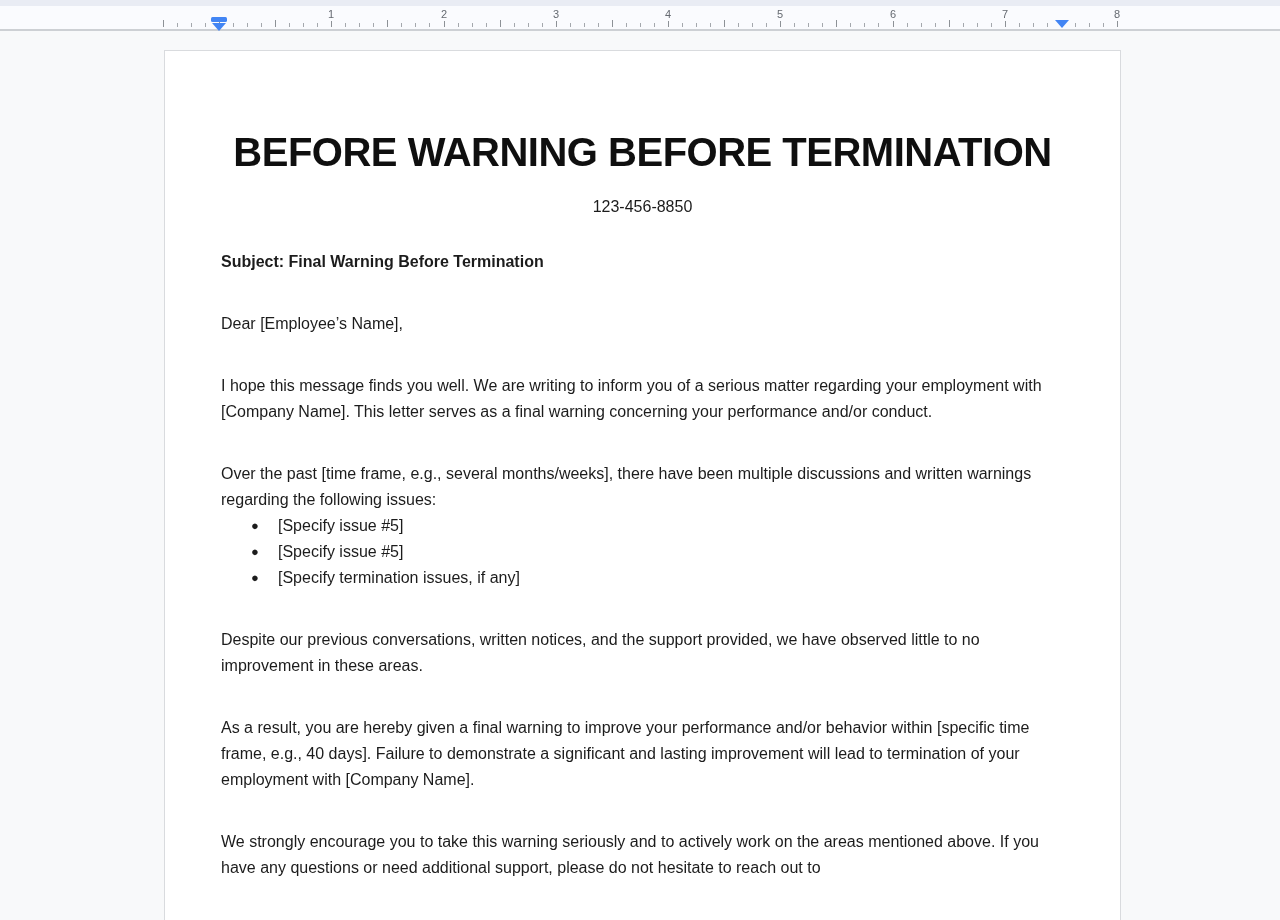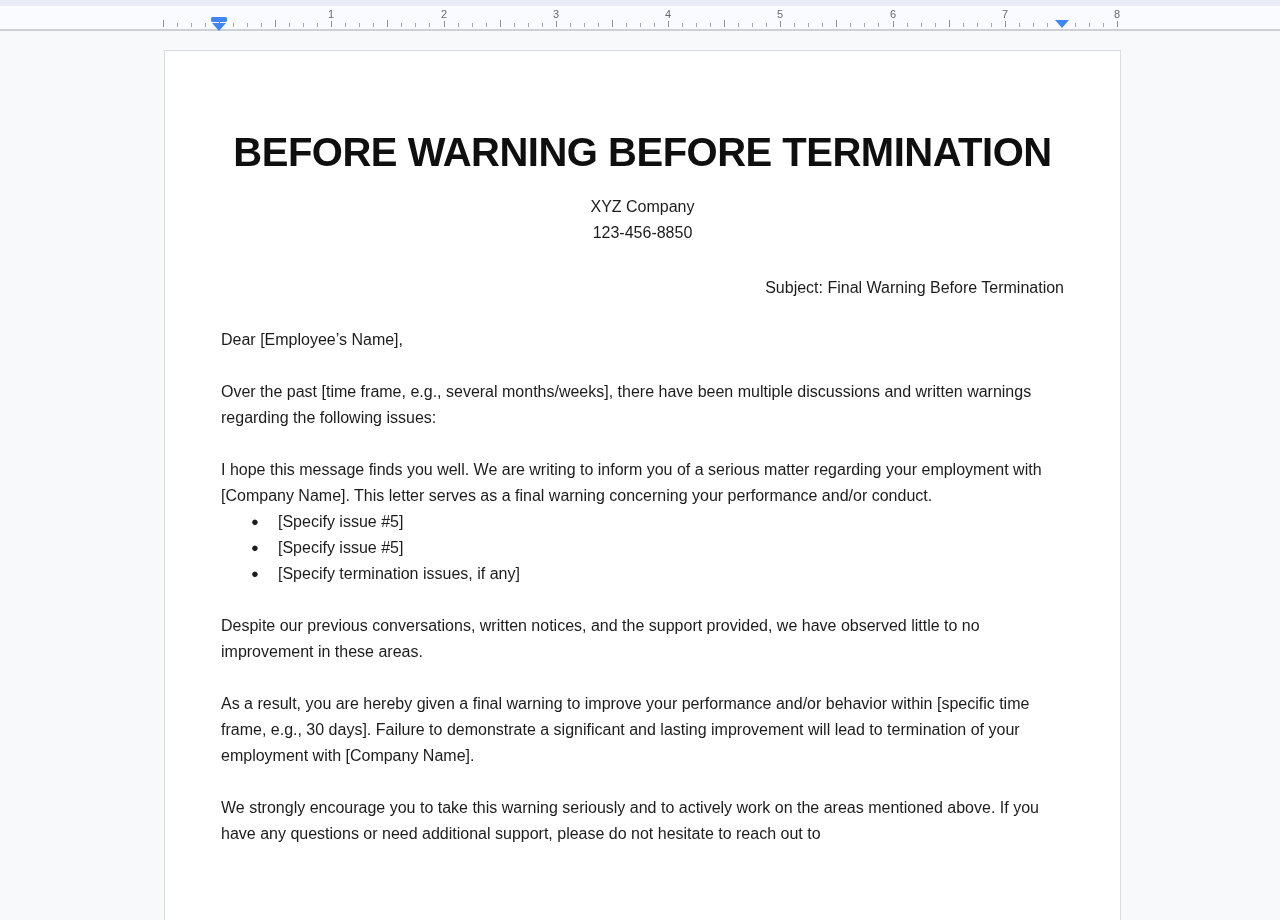--- a/index.html
+++ b/index.html
@@ -77,24 +77,23 @@
     text-align: center;
     color: #0f0f0f;
     white-space: nowrap;
   }
   .company-block {
     margin-top: 20px;
     text-align: center;
   }
   .subject-line {
     margin-top: 29px;
-    font-weight: normal;
-    text-align: right;
-  }
-  .para { margin: 26px 0 0 0; }
+    font-weight: bold;
+  }
+  .para { margin: 36px 0 0 0; }
   .para.no-gap { margin-top: 0; }
   .bullet-list { margin: 0; padding: 0; list-style: none; }
   .bullet-item { position: relative; padding-left: 57px; }
   .bullet-dot {
     position: absolute; left: 29px; top: 0;
     width: 10px; text-align: center;
     font-size: 13px;
   }
 </style>
 </head>
@@ -185,32 +184,31 @@
   <div class="marker marker-bar"></div>
   <div class="marker marker-tri left"></div>
   <div class="marker marker-tri right"></div>
 </div>
 
 <div class="canvas">
   <div class="page">
     <div class="content">
       <h1 class="doc-title">BEFORE WARNING BEFORE TERMINATION</h1>
       <div class="company-block">
-        <div>XYZ Company</div>
         <div>123-456-8850</div>
       </div>
       <div class="subject-line">Subject: Final Warning Before Termination</div>
       <div id="doc-body">
           <div class="para">Dear [Employee’s Name],</div>
+          <div class="para">I hope this message finds you well. We are writing to inform you of a serious matter regarding your employment with [Company Name]. This letter serves as a final warning concerning your performance and/or conduct.</div>
           <div class="para">Over the past [time frame, e.g., several months/weeks], there have been multiple discussions and written warnings regarding the following issues:</div>
-          <div class="para">I hope this message finds you well. We are writing to inform you of a serious matter regarding your employment with [Company Name]. This letter serves as a final warning concerning your performance and/or conduct.</div>
           <div class="bullet-list para no-gap">
             <div class="bullet-item"><span class="bullet-dot">●</span><span>[Specify issue #5]</span></div>
             <div class="bullet-item"><span class="bullet-dot">●</span><span>[Specify issue #5]</span></div>
             <div class="bullet-item"><span class="bullet-dot">●</span><span>[Specify termination issues, if any]</span></div>
           </div>
           <div class="para">Despite our previous conversations, written notices, and the support provided, we have observed little to no improvement in these areas.</div>
-          <div class="para">As a result, you are hereby given a final warning to improve your performance and/or behavior within [specific time frame, e.g., 30 days]. Failure to demonstrate a significant and lasting improvement will lead to termination of your employment with [Company Name].</div>
+          <div class="para">As a result, you are hereby given a final warning to improve your performance and/or behavior within [specific time frame, e.g., 40 days]. Failure to demonstrate a significant and lasting improvement will lead to termination of your employment with [Company Name].</div>
           <div class="para">We strongly encourage you to take this warning seriously and to actively work on the areas mentioned above. If you have any questions or need additional support, please do not hesitate to reach out to</div>
         </div>
     </div>
   </div>
 </div>
 
 </body></html>

